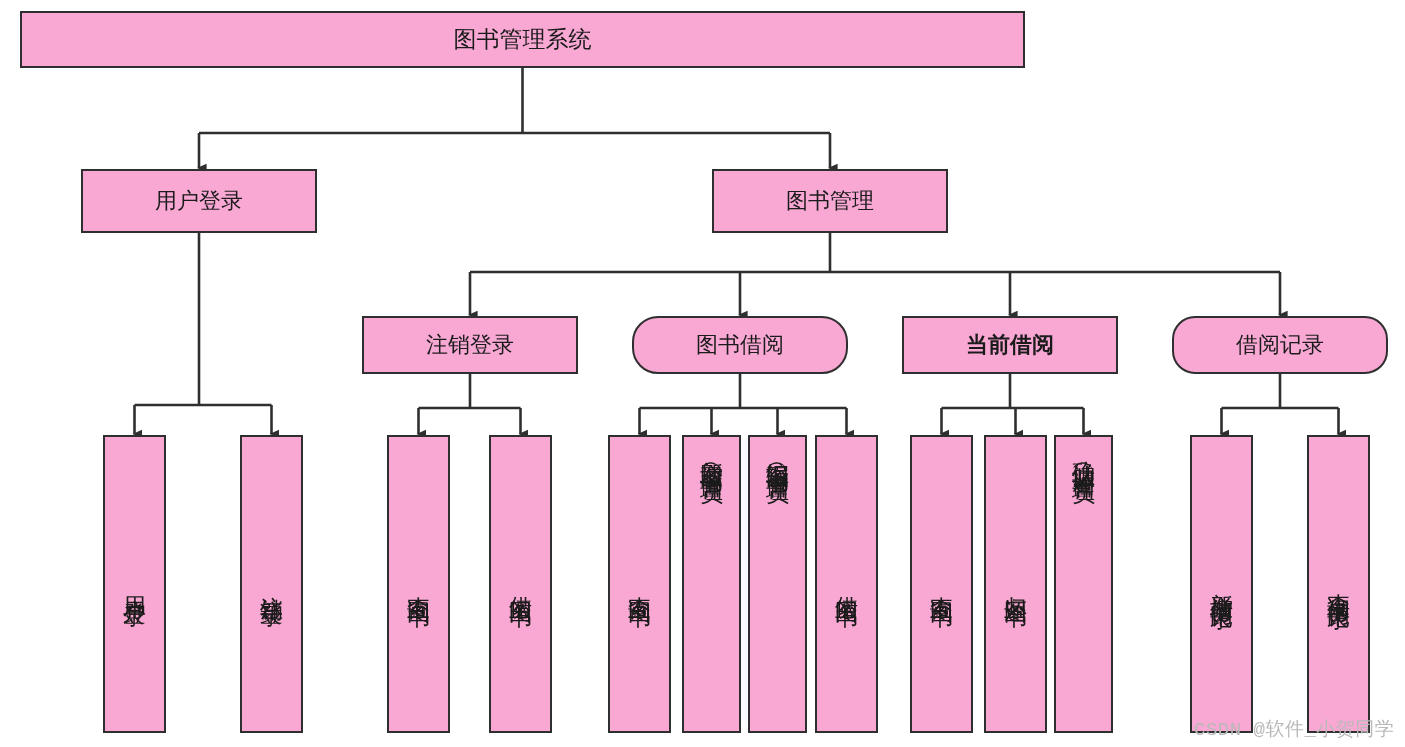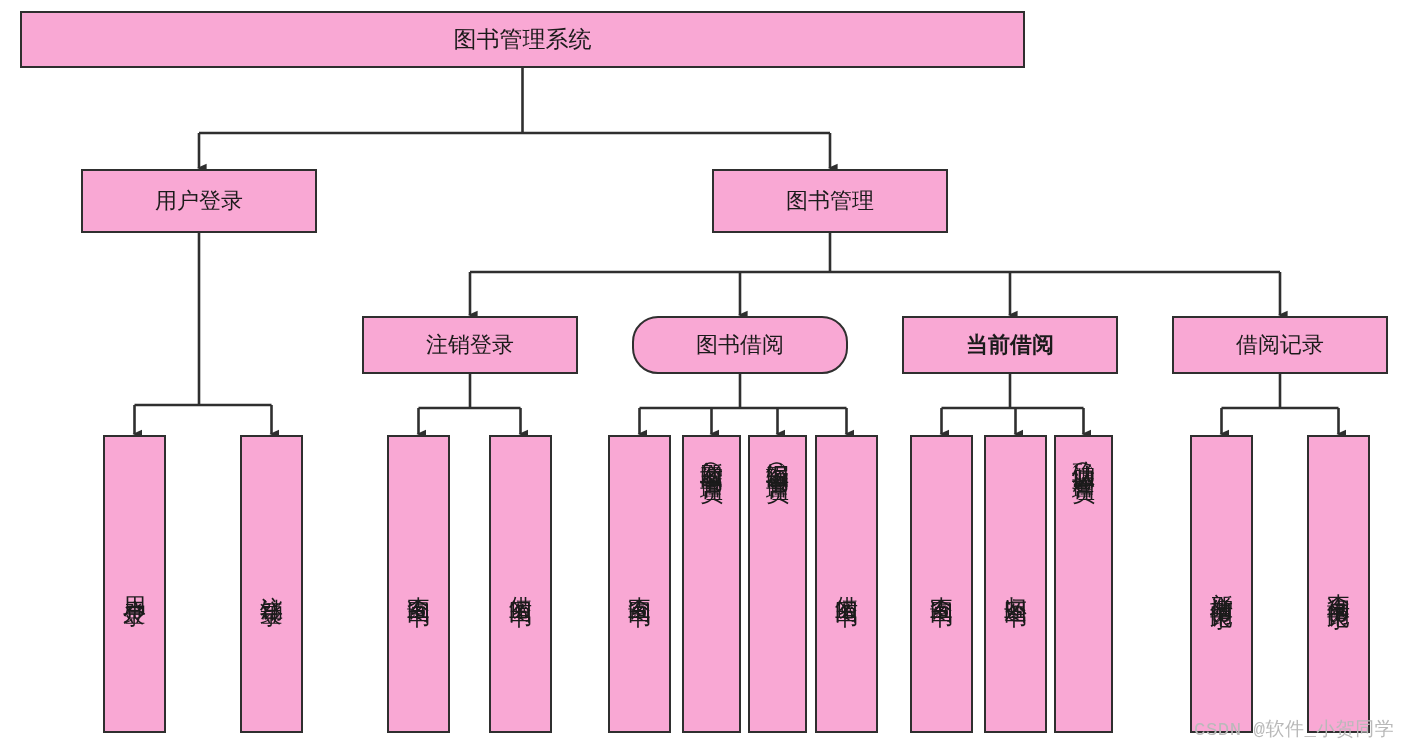--- a/index.html
+++ b/index.html
@@ -118,21 +118,21 @@
   </svg>
 
   <div class="node root" style="left: 20px; top: 11px; width: 1005px; height: 57px;">图书管理系统</div>
 
   <div class="node branch" style="left: 81px; top: 169px; width: 236px; height: 64px;">用户登录</div>
   <div class="node branch" style="left: 712px; top: 169px; width: 236px; height: 64px; text-align: right;">图书管理</div>
 
   <div class="node branch" style="left: 362px; top: 316px; width: 216px; height: 58px;">注销登录</div>
   <div class="node branch" style="left: 632px; top: 316px; width: 216px; height: 58px; border-radius: 26px;">图书借阅</div>
   <div class="node branch" style="left: 902px; top: 316px; width: 216px; height: 58px; font-weight: bold;">当前借阅</div>
-  <div class="node branch" style="left: 1172px; top: 316px; width: 216px; height: 58px;">借阅记录</div>
+  <div class="node branch" style="left: 1172px; top: 316px; width: 216px; height: 58px; border-radius: 23px;">借阅记录</div>
 
   <div class="node leaf" style="left: 103px; top: 435px; width: 63px; height: 298px;">用户登录</div>
   <div class="node leaf" style="left: 240px; top: 435px; width: 63px; height: 298px;">注销登录</div>
   <div class="node leaf" style="left: 387px; top: 435px; width: 63px; height: 298px;">查询图书</div>
   <div class="node leaf" style="left: 489px; top: 435px; width: 63px; height: 298px;">借阅图书</div>
   <div class="node leaf" style="left: 608px; top: 435px; width: 63px; height: 298px;">查询图书</div>
   <div class="node leaf topaligned" style="left: 682px; top: 435px; width: 59px; height: 298px;">新增图书（管理员）</div>
   <div class="node leaf topaligned" style="left: 748px; top: 435px; width: 59px; height: 298px;">编辑图书（管理员）</div>
   <div class="node leaf" style="left: 815px; top: 435px; width: 63px; height: 298px;">借阅图书</div>
   <div class="node leaf" style="left: 910px; top: 435px; width: 63px; height: 298px;">查询图书</div>

